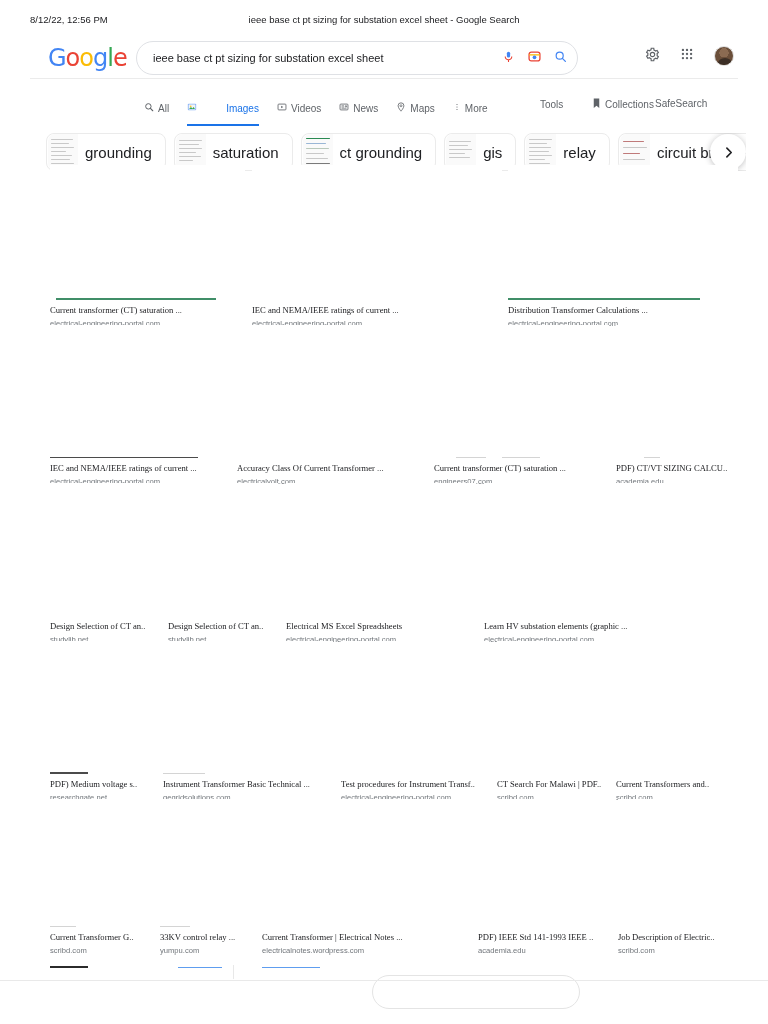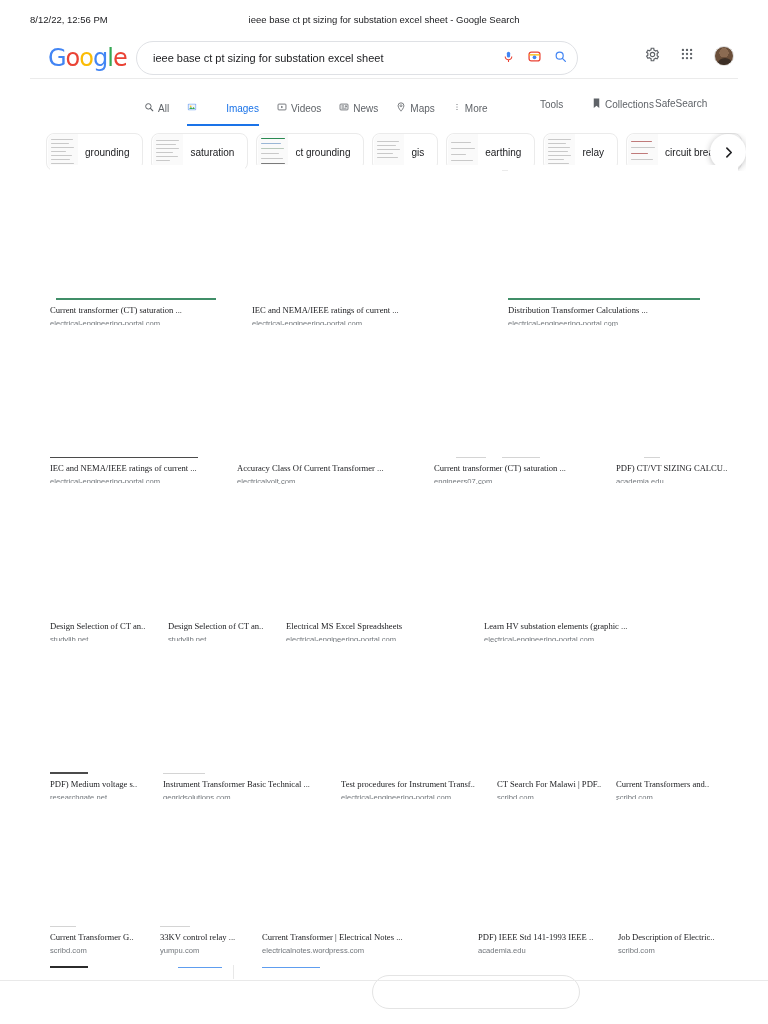--- a/index.html
+++ b/index.html
@@ -115,21 +115,21 @@
     background: #fff; flex: 0 0 auto;
   }
   .chip-thumb {
     width: 30px; height: 36px; border-radius: 7px 0 0 7px;
     background: #fafafa; margin-left: 1px;
     overflow: hidden; position: relative;
   }
   .chip-thumb .ln {
     position: absolute; left: 3px; height: 1.2px; background: #c9c9c9; border-radius: 1px;
   }
-  .chip-label { font-size: 10px; color: #202124; white-space: nowrap; }
+  .chip-label { font-size: 15px; color: #202124; white-space: nowrap; }
   .chip-next {
     position: absolute; right: 0px; top: 1px;
     width: 36px; height: 36px; border-radius: 50%;
     background: #fff; box-shadow: 0 1px 6px rgba(32,33,36,.28);
     display: flex; align-items: center; justify-content: center;
     font-size: 15px; color: #202124;
   }
 
   
   .results { position: absolute; left: 0; top: 165px; width: 768px; }
@@ -375,29 +375,20 @@
         <i class="ln" style="top:7px;width:22px"></i>
           <i class="ln" style="top:11px;width:19px"></i>
           <i class="ln" style="top:15px;width:23px"></i>
           <i class="ln" style="top:19px;width:16px"></i>
           <i class="ln" style="top:23px;width:21px"></i>
       </span>
       <span class="chip-label">gis</span>
     </div>
     <div class="chip">
       <span class="chip-thumb">
-        <i class="ln" style="top:8px;width:20px"></i>
-          <i class="ln" style="top:14px;width:24px"></i>
-          <i class="ln" style="top:20px;width:15px"></i>
-          <i class="ln" style="top:26px;width:22px"></i>
-      </span>
-      <span class="chip-label">earthing</span>
-    </div>
-    <div class="chip">
-      <span class="chip-thumb">
         <i class="ln" style="top:5px;width:23px"></i>
           <i class="ln" style="top:9px;width:18px"></i>
           <i class="ln" style="top:13px;width:22px"></i>
           <i class="ln" style="top:17px;width:20px"></i>
           <i class="ln" style="top:21px;width:23px"></i>
           <i class="ln" style="top:25px;width:16px"></i>
           <i class="ln" style="top:29px;width:21px"></i>
       </span>
       <span class="chip-label">relay</span>
     </div>

